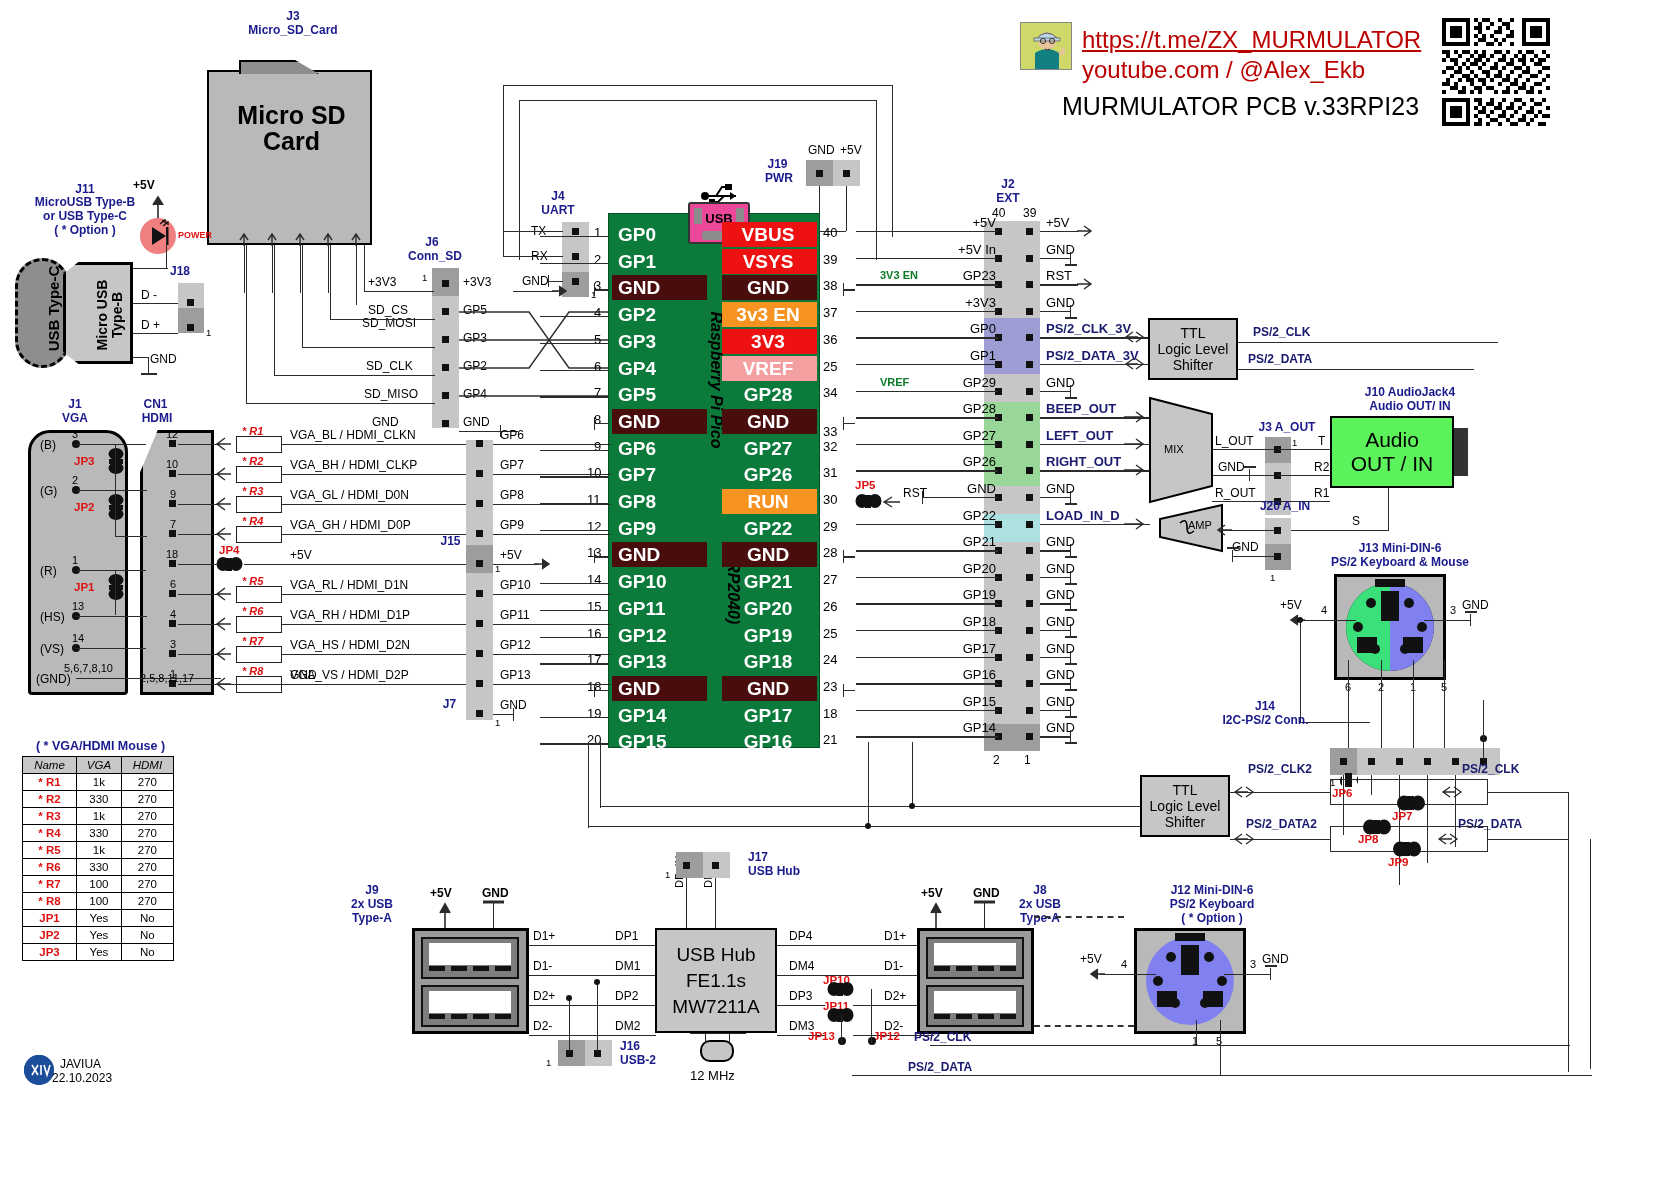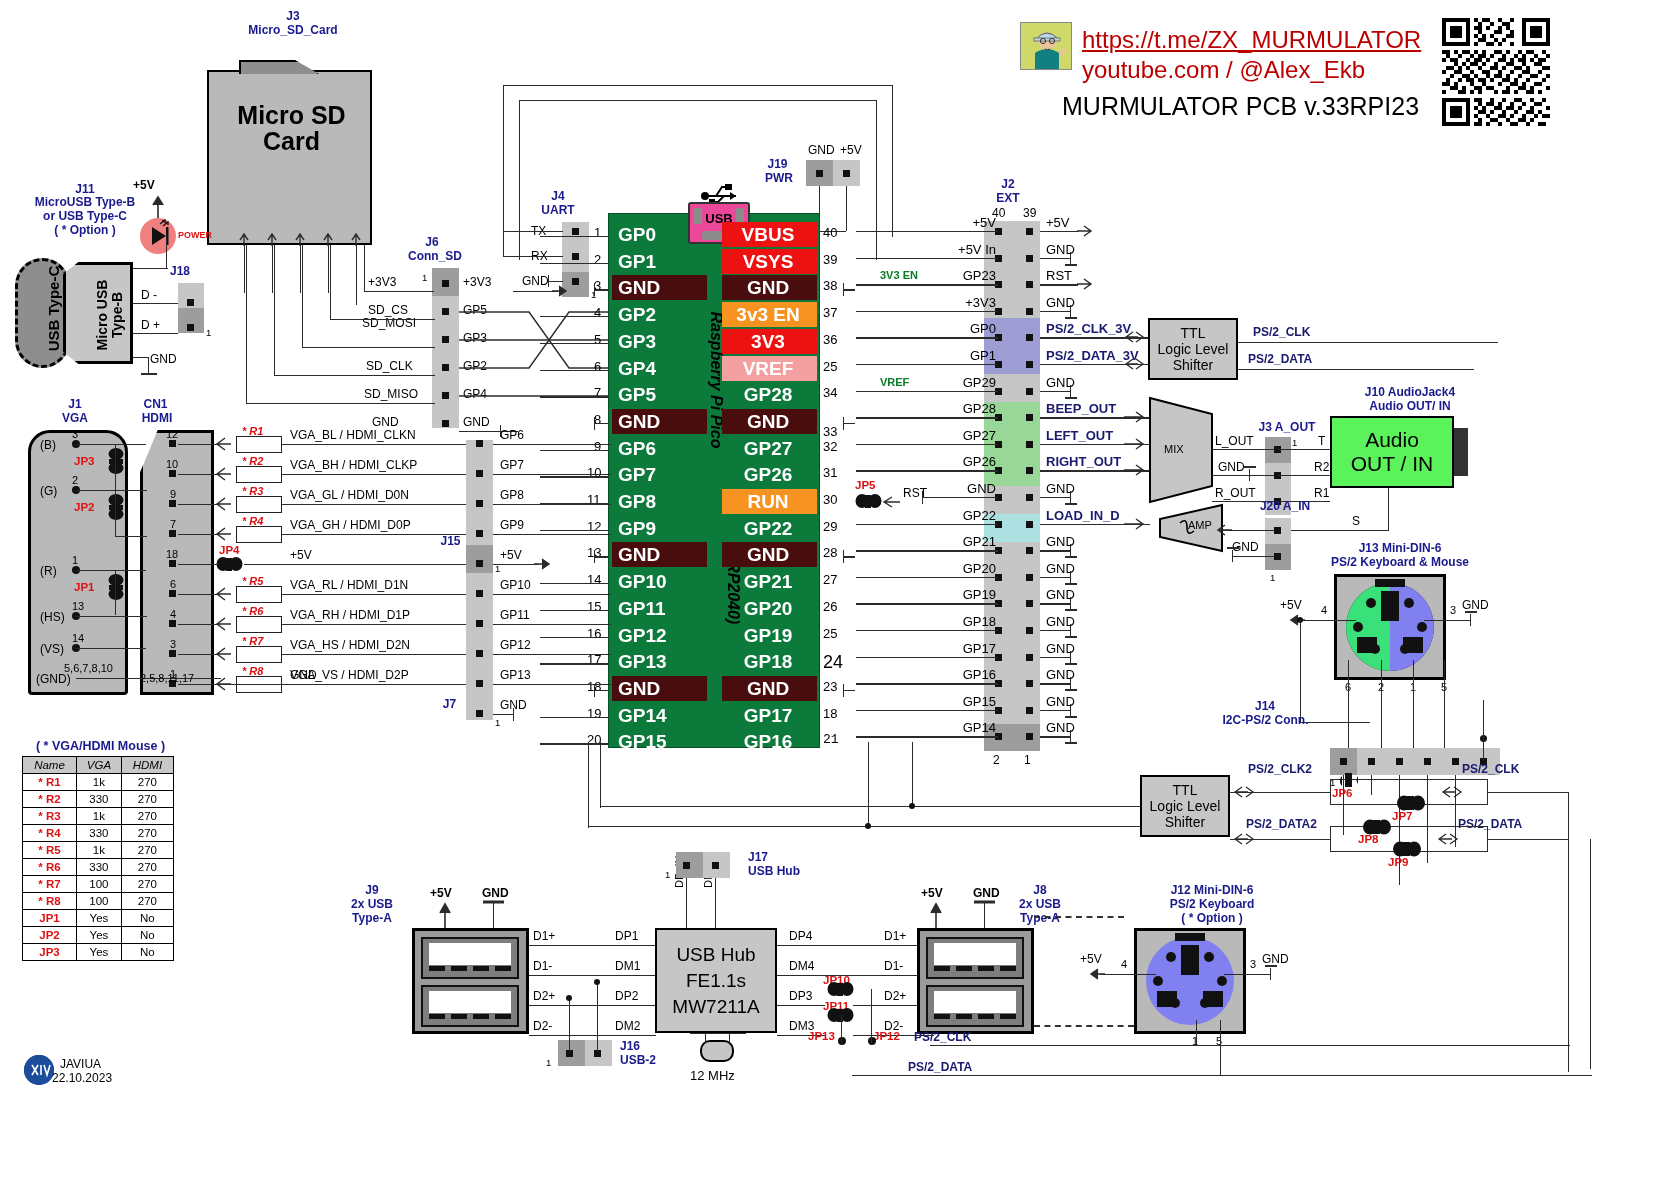--- a/index.html
+++ b/index.html
@@ -547,32 +547,32 @@
     <div class="abs" style="left: 722px; top: 571.1px; width: 92px; text-align: center; font-size: 19px; font-weight: bold; color: rgb(255, 255, 255);">GP21</div>
     <div class="abs pinnum" style="left: 823px; top: 572.1px; font-size: 13px;">27</div>
     <div class="wire h" style="left: 843px; top: 583.1px; width: 0px;"></div>
     <div class="abs" style="left: 722px; top: 597.8px; width: 92px; text-align: center; font-size: 19px; font-weight: bold; color: rgb(255, 255, 255);">GP20</div>
     <div class="abs pinnum" style="left: 823px; top: 598.8px; font-size: 13px;">26</div>
     <div class="wire h" style="left: 843px; top: 609.8px; width: 0px;"></div>
     <div class="abs" style="left: 722px; top: 624.5px; width: 92px; text-align: center; font-size: 19px; font-weight: bold; color: rgb(255, 255, 255);">GP19</div>
     <div class="abs pinnum" style="left: 823px; top: 625.5px; font-size: 13px;">25</div>
     <div class="wire h" style="left: 843px; top: 636.5px; width: 0px;"></div>
     <div class="abs" style="left: 722px; top: 651.2px; width: 92px; text-align: center; font-size: 19px; font-weight: bold; color: rgb(255, 255, 255);">GP18</div>
-    <div class="abs pinnum" style="left: 823px; top: 652.2px; font-size: 18px; text-align: center;">24</div>
+    <div class="abs pinnum" style="left: 823px; top: 652.2px; font-size: 13px; text-align: center;">24</div>
     <div class="wire h" style="left: 843px; top: 663.2px; width: 0px;"></div>
     <div class="abs" style="left: 722px; top: 675.9px; width: 95px; height: 25px; background: rgb(74, 13, 13);"></div>
     <div class="abs" style="left: 722px; top: 677.9px; width: 92px; text-align: center; font-size: 19px; font-weight: bold; color: rgb(255, 255, 255);">GND</div>
     <div class="abs pinnum" style="left: 823px; top: 678.9px; font-size: 13px;">23</div>
     <div class="wire h" style="left: 843px; top: 689.9px; width: 12px;"></div>
     <div class="wire v" style="left: 843px; top: 683.9px; height: 13px;"></div>
     <div class="abs" style="left: 722px; top: 704.6px; width: 92px; text-align: center; font-size: 19px; font-weight: bold; color: rgb(255, 255, 255);">GP17</div>
     <div class="abs pinnum" style="left: 823px; top: 705.6px; font-size: 13px;">18</div>
     <div class="wire h" style="left: 843px; top: 716.6px; width: 0px;"></div>
     <div class="abs" style="left: 722px; top: 731.3px; width: 92px; text-align: center; font-size: 19px; font-weight: bold; color: rgb(255, 255, 255);">GP16</div>
-    <div class="abs pinnum" style="left: 823px; top: 732.3px; font-size: 13px; font-family: Liberation Mono, monospace;">21</div>
+    <div class="abs pinnum" style="left: 823px; top: 732.3px; font-size: 13px;">21</div>
     <div class="wire h" style="left: 843px; top: 743.3px; width: 0px;"></div>
   </div>
 
 <div class="abs lbl" style="left:55px;top:398px;width:40px;">J1</div>
 <div class="abs lbl" style="left:52px;top:412px;width:46px;">VGA</div>
 <div class="abs lbl" style="left:133px;top:398px;width:45px;">CN1</div>
 <div class="abs lbl" style="left:132px;top:412px;width:50px;">HDMI</div>
 <div class="abs" style="left:28px;top:430px;width:100px;height:265px;background:#b9b9b9;border:3px solid #000;
             border-radius:22px 22px 4px 4px;"></div>
 <div class="abs" style="left:140px;top:430px;width:74px;height:265px;background:#b9b9b9;border:3px solid #000;

